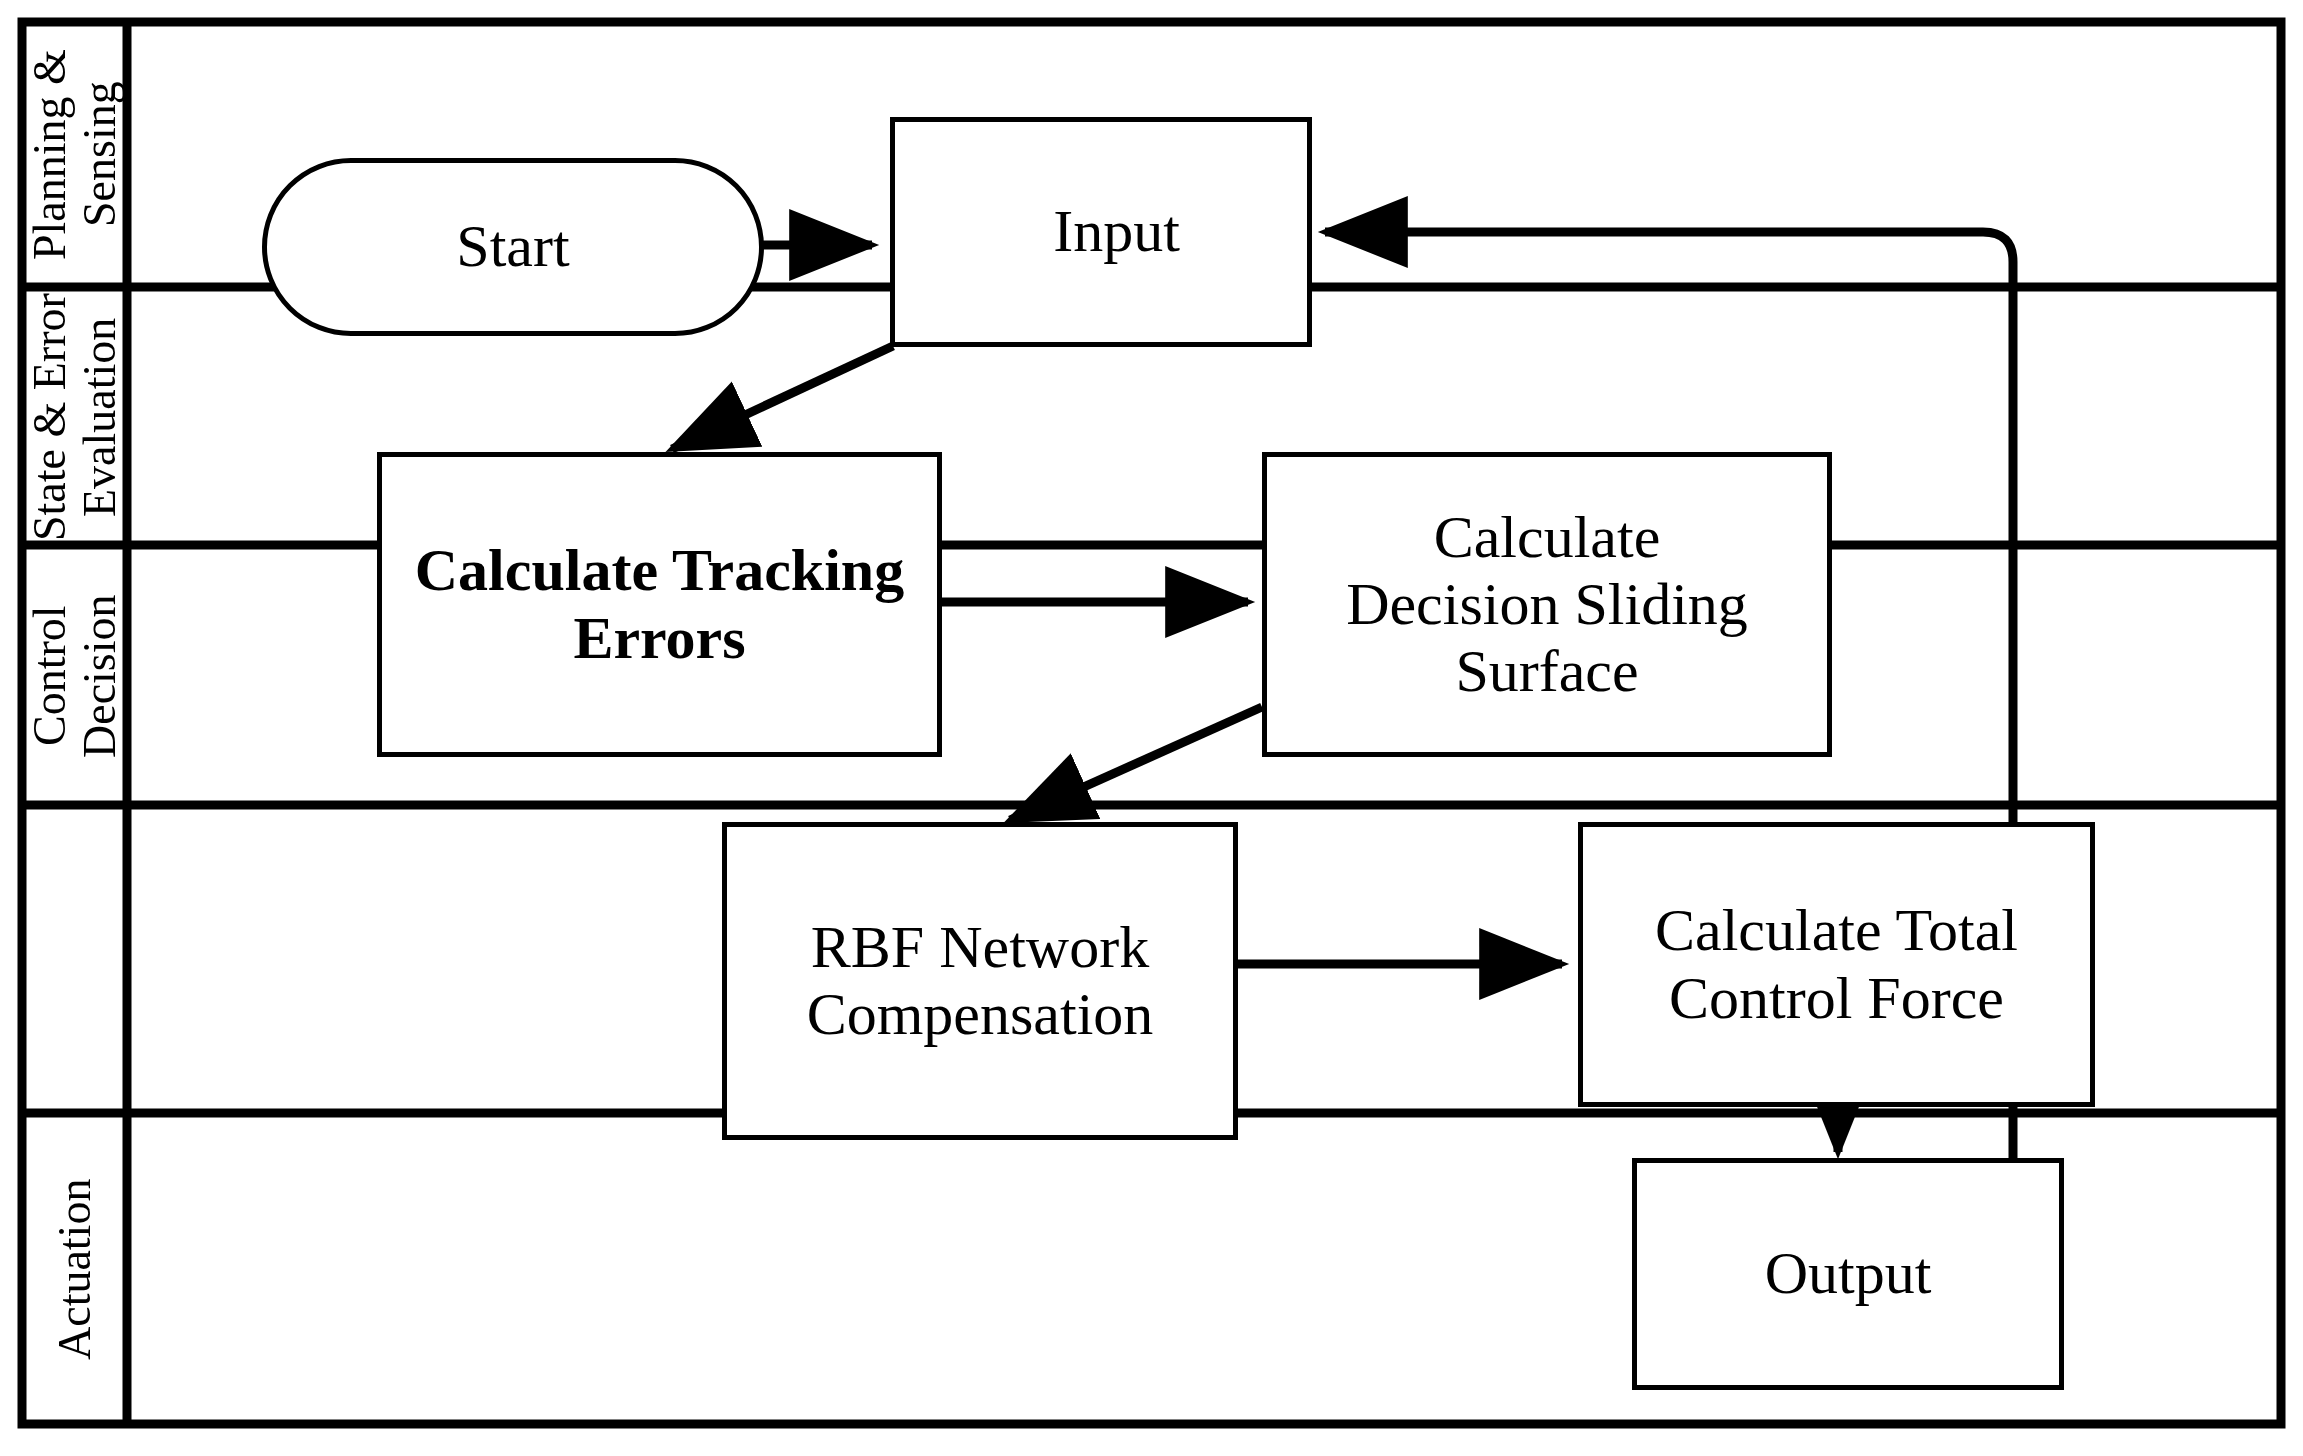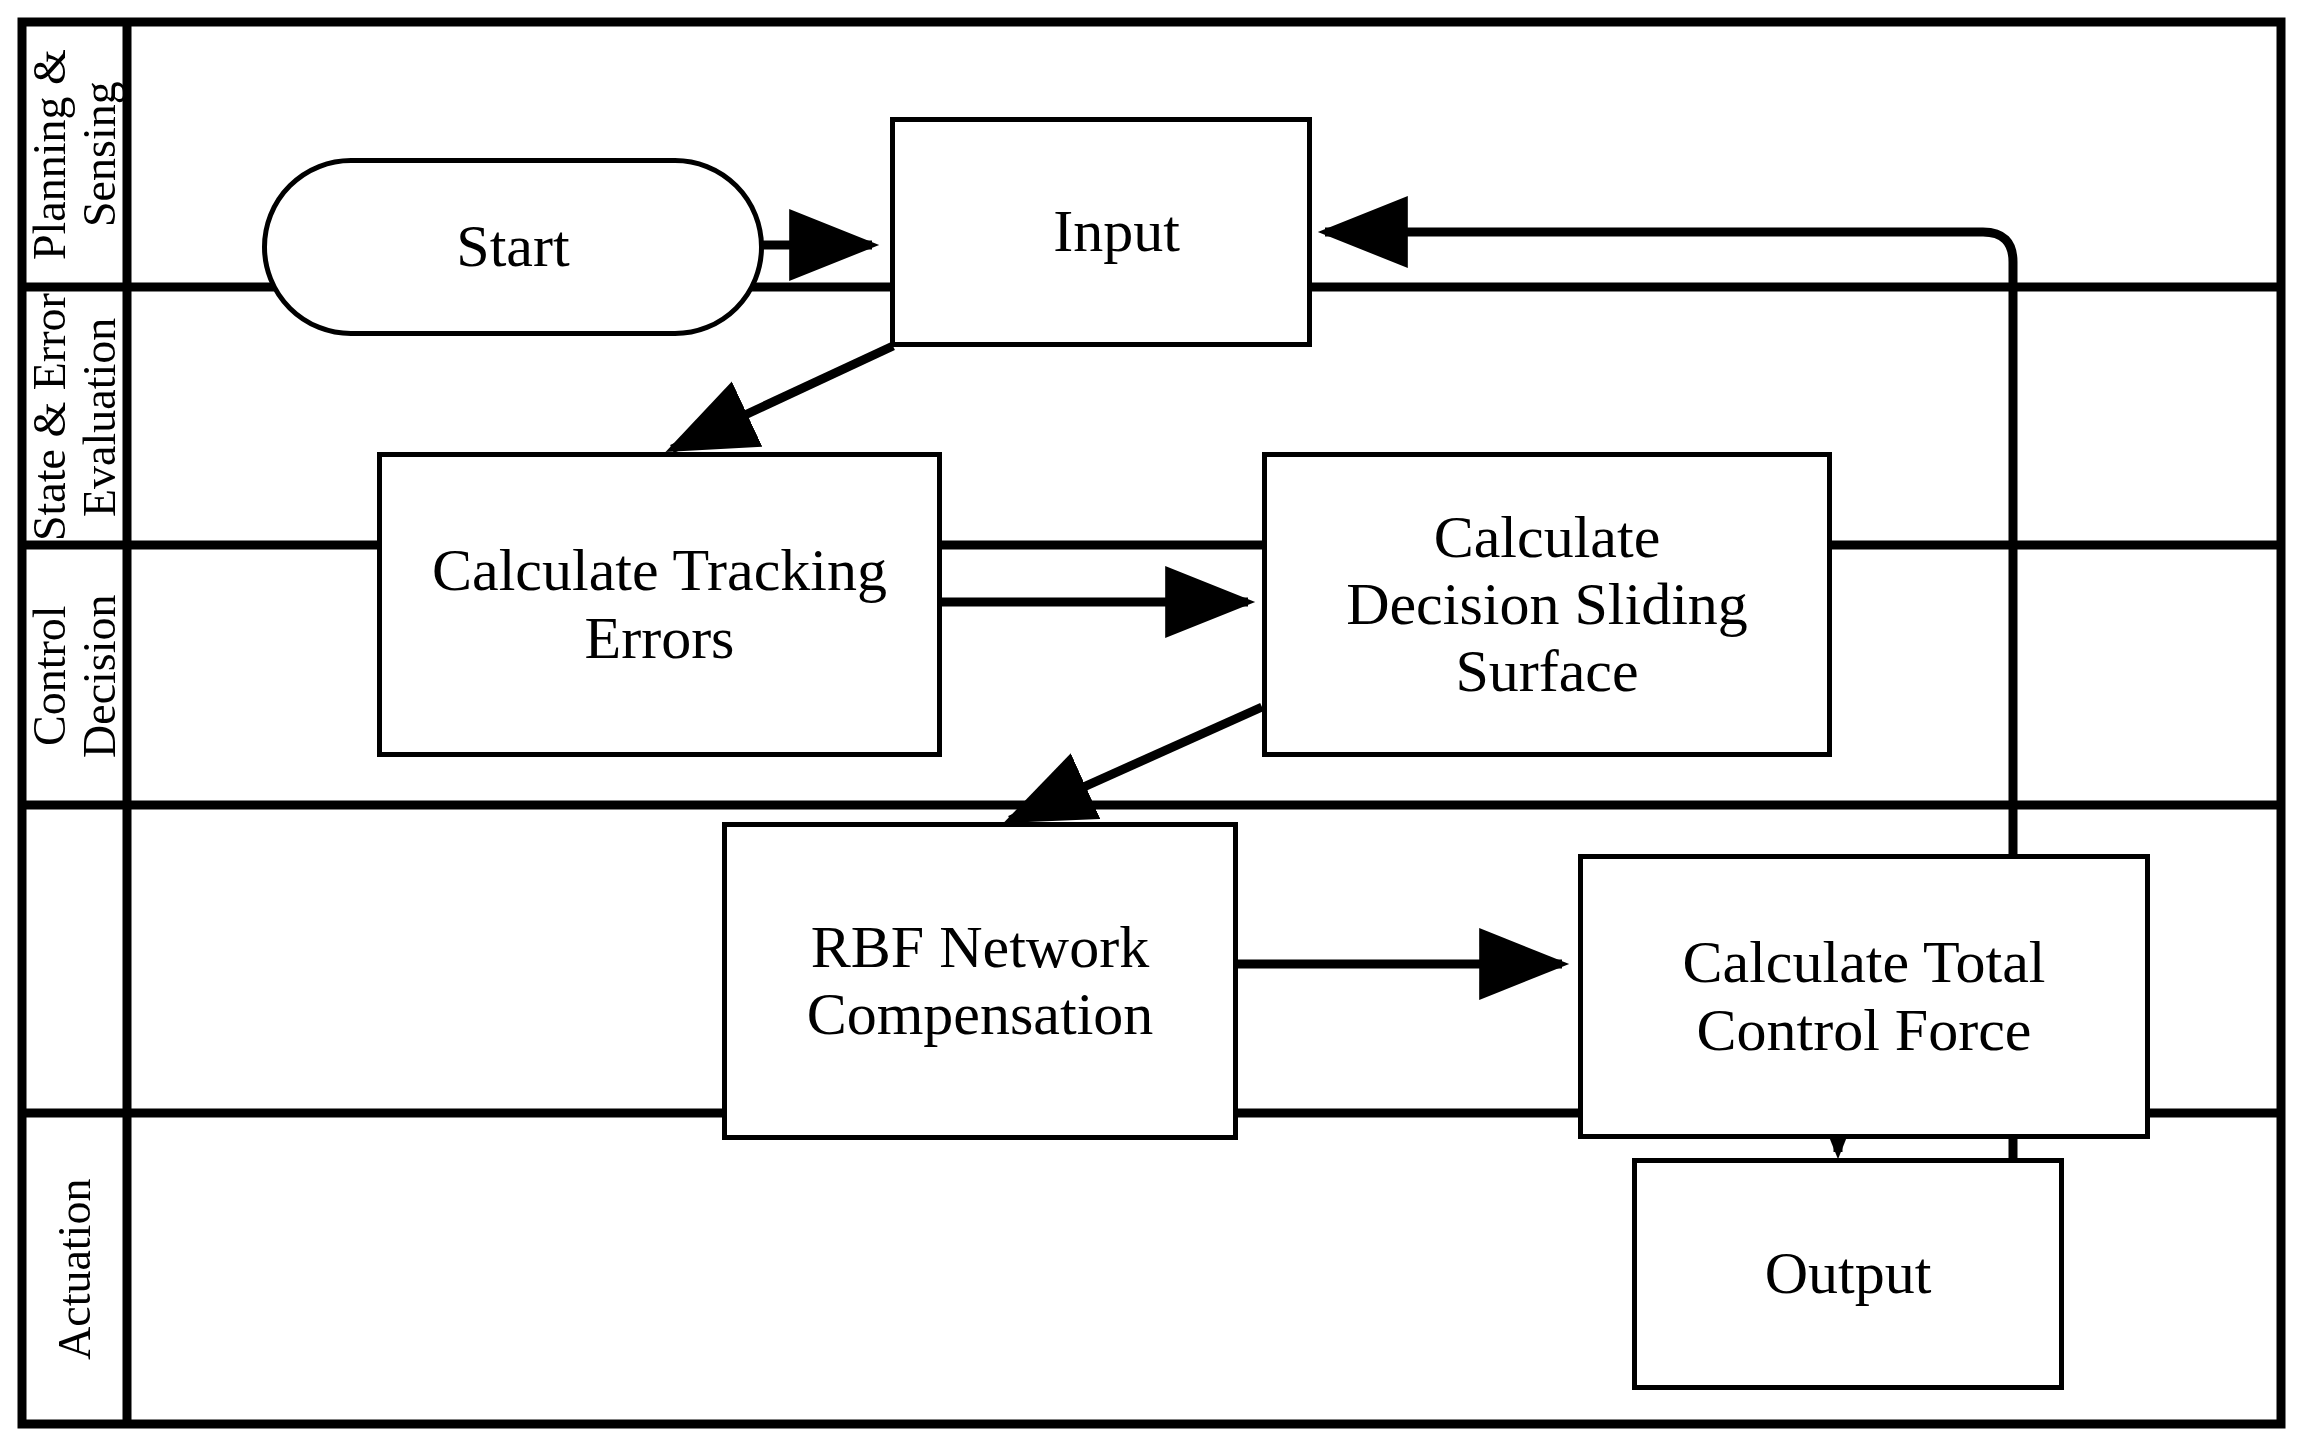--- a/index.html
+++ b/index.html
@@ -115,28 +115,28 @@
 
   <div class="lane-label" style="left:24px; top:549px; width:101px; height:254px;">Control
 Decision</div>
 
   <div class="lane-label" style="left:24px; top:1117px; width:101px; height:305px;">Actuation</div>
 
   <div class="node terminator" style="left:262px; top:158px; width:502px; height:178px;">Start</div>
 
   <div class="node" style="left:890px; top:117px; width:422px; height:230px;padding-left:41px;">Input</div>
 
-  <div class="node" style="left:377px; top:452px; width:565px; height:305px;">Calculate Tracking
+  <div class="node" style="left:377px; top:452px; width:565px; height:305px;font-weight:bold;">Calculate Tracking
 Errors</div>
 
   <div class="node" style="left:1262px; top:452px; width:570px; height:305px;">Calculate
 Decision Sliding
 Surface</div>
 
   <div class="node" style="left:722px; top:822px; width:516px; height:318px;">RBF Network
 Compensation</div>
 
-  <div class="node" style="left:1578px; top:822px; width:572px; height:285px;margin-top:32px;">Calculate Total
+  <div class="node" style="left:1578px; top:822px; width:517px; height:285px;">Calculate Total
 Control Force</div>
 
   <div class="node" style="left:1632px; top:1158px; width:432px; height:232px;">Output</div>
 
 </div>
 
 </body></html>

